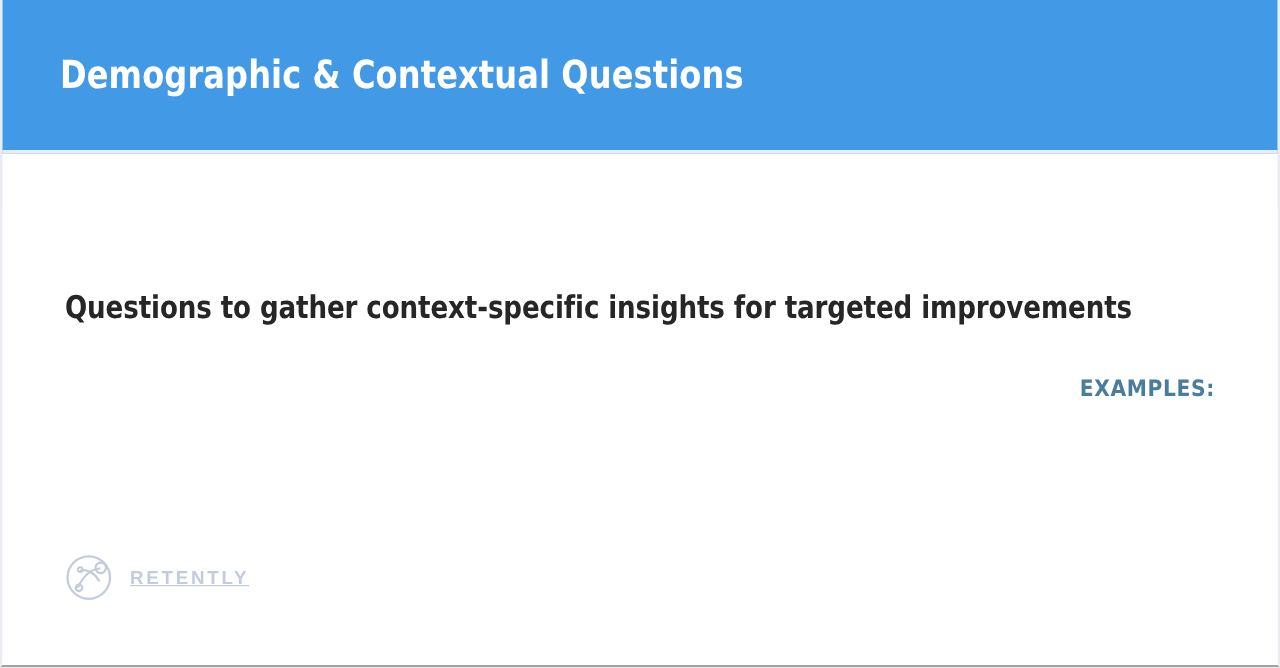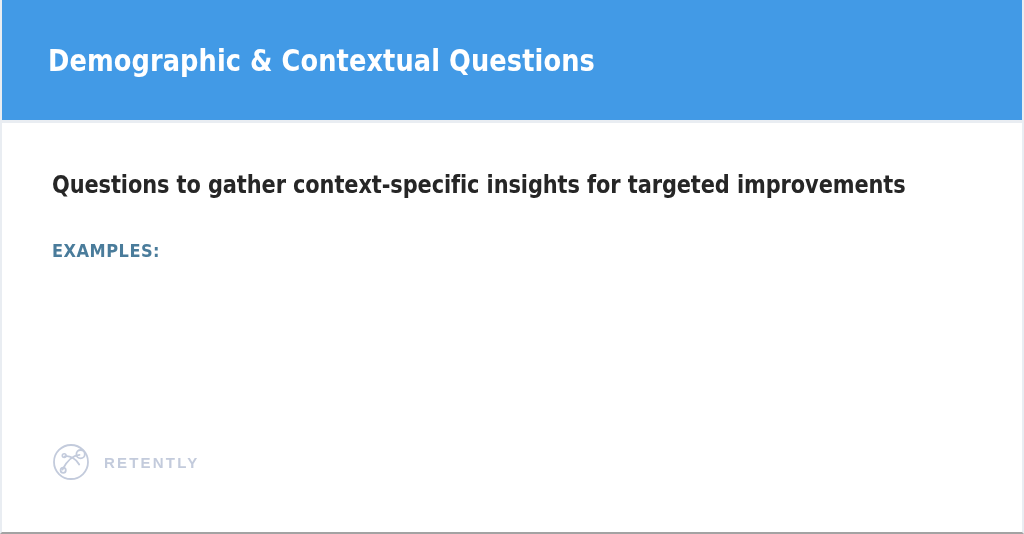--- a/index.html
+++ b/index.html
@@ -49,23 +49,24 @@
     line-height: 1.1;
     transform: scaleX(0.92);
     transform-origin: left center;
     white-space: nowrap;
   }
 
   
   .card-body {
     flex: 1 1 auto;
     position: relative;
-    padding: 0 50px;
+    padding: 17px 50px;
     box-sizing: border-box;
     background: #ffffff;
+    margin-top: 44px;
   }
 
   .body-heading {
     margin: 0;
     padding-top: 48px;
     color: #262626;
     font-family: "Liberation Sans Narrow", "DejaVu Sans Condensed", "Liberation Sans", sans-serif;
     font-size: 25px;
     font-weight: bold;
     letter-spacing: -0.1px;
@@ -77,20 +78,21 @@
 
   .examples-label {
     margin: 0;
     padding-top: 40px;
     color: #4a7c9b;
     font-family: "Liberation Sans Narrow", "DejaVu Sans Condensed", "Liberation Sans", sans-serif;
     font-size: 18px;
     font-weight: bold;
     letter-spacing: 0.5px;
     line-height: 1.2;
+    text-align: right;
   }
 
   .example-list {
     margin: 0;
     padding: 0;
     list-style: none;
   }
 
   .example-item {
     margin: 0;
@@ -124,20 +126,21 @@
     flex: 0 0 auto;
   }
 
   .logo-wordmark {
     color: #c3cbdc;
     font-family: "Liberation Sans", sans-serif;
     font-size: 15px;
     font-weight: bold;
     letter-spacing: 2.2px;
     line-height: 1;
+    text-decoration: underline;
   }
 </style>
 </head>
 <body>
 
 <div class="slide-card">
 
   <div class="card-header">
     <div class="card-header-title">Demographic &amp; Contextual Questions</div>
   </div>

